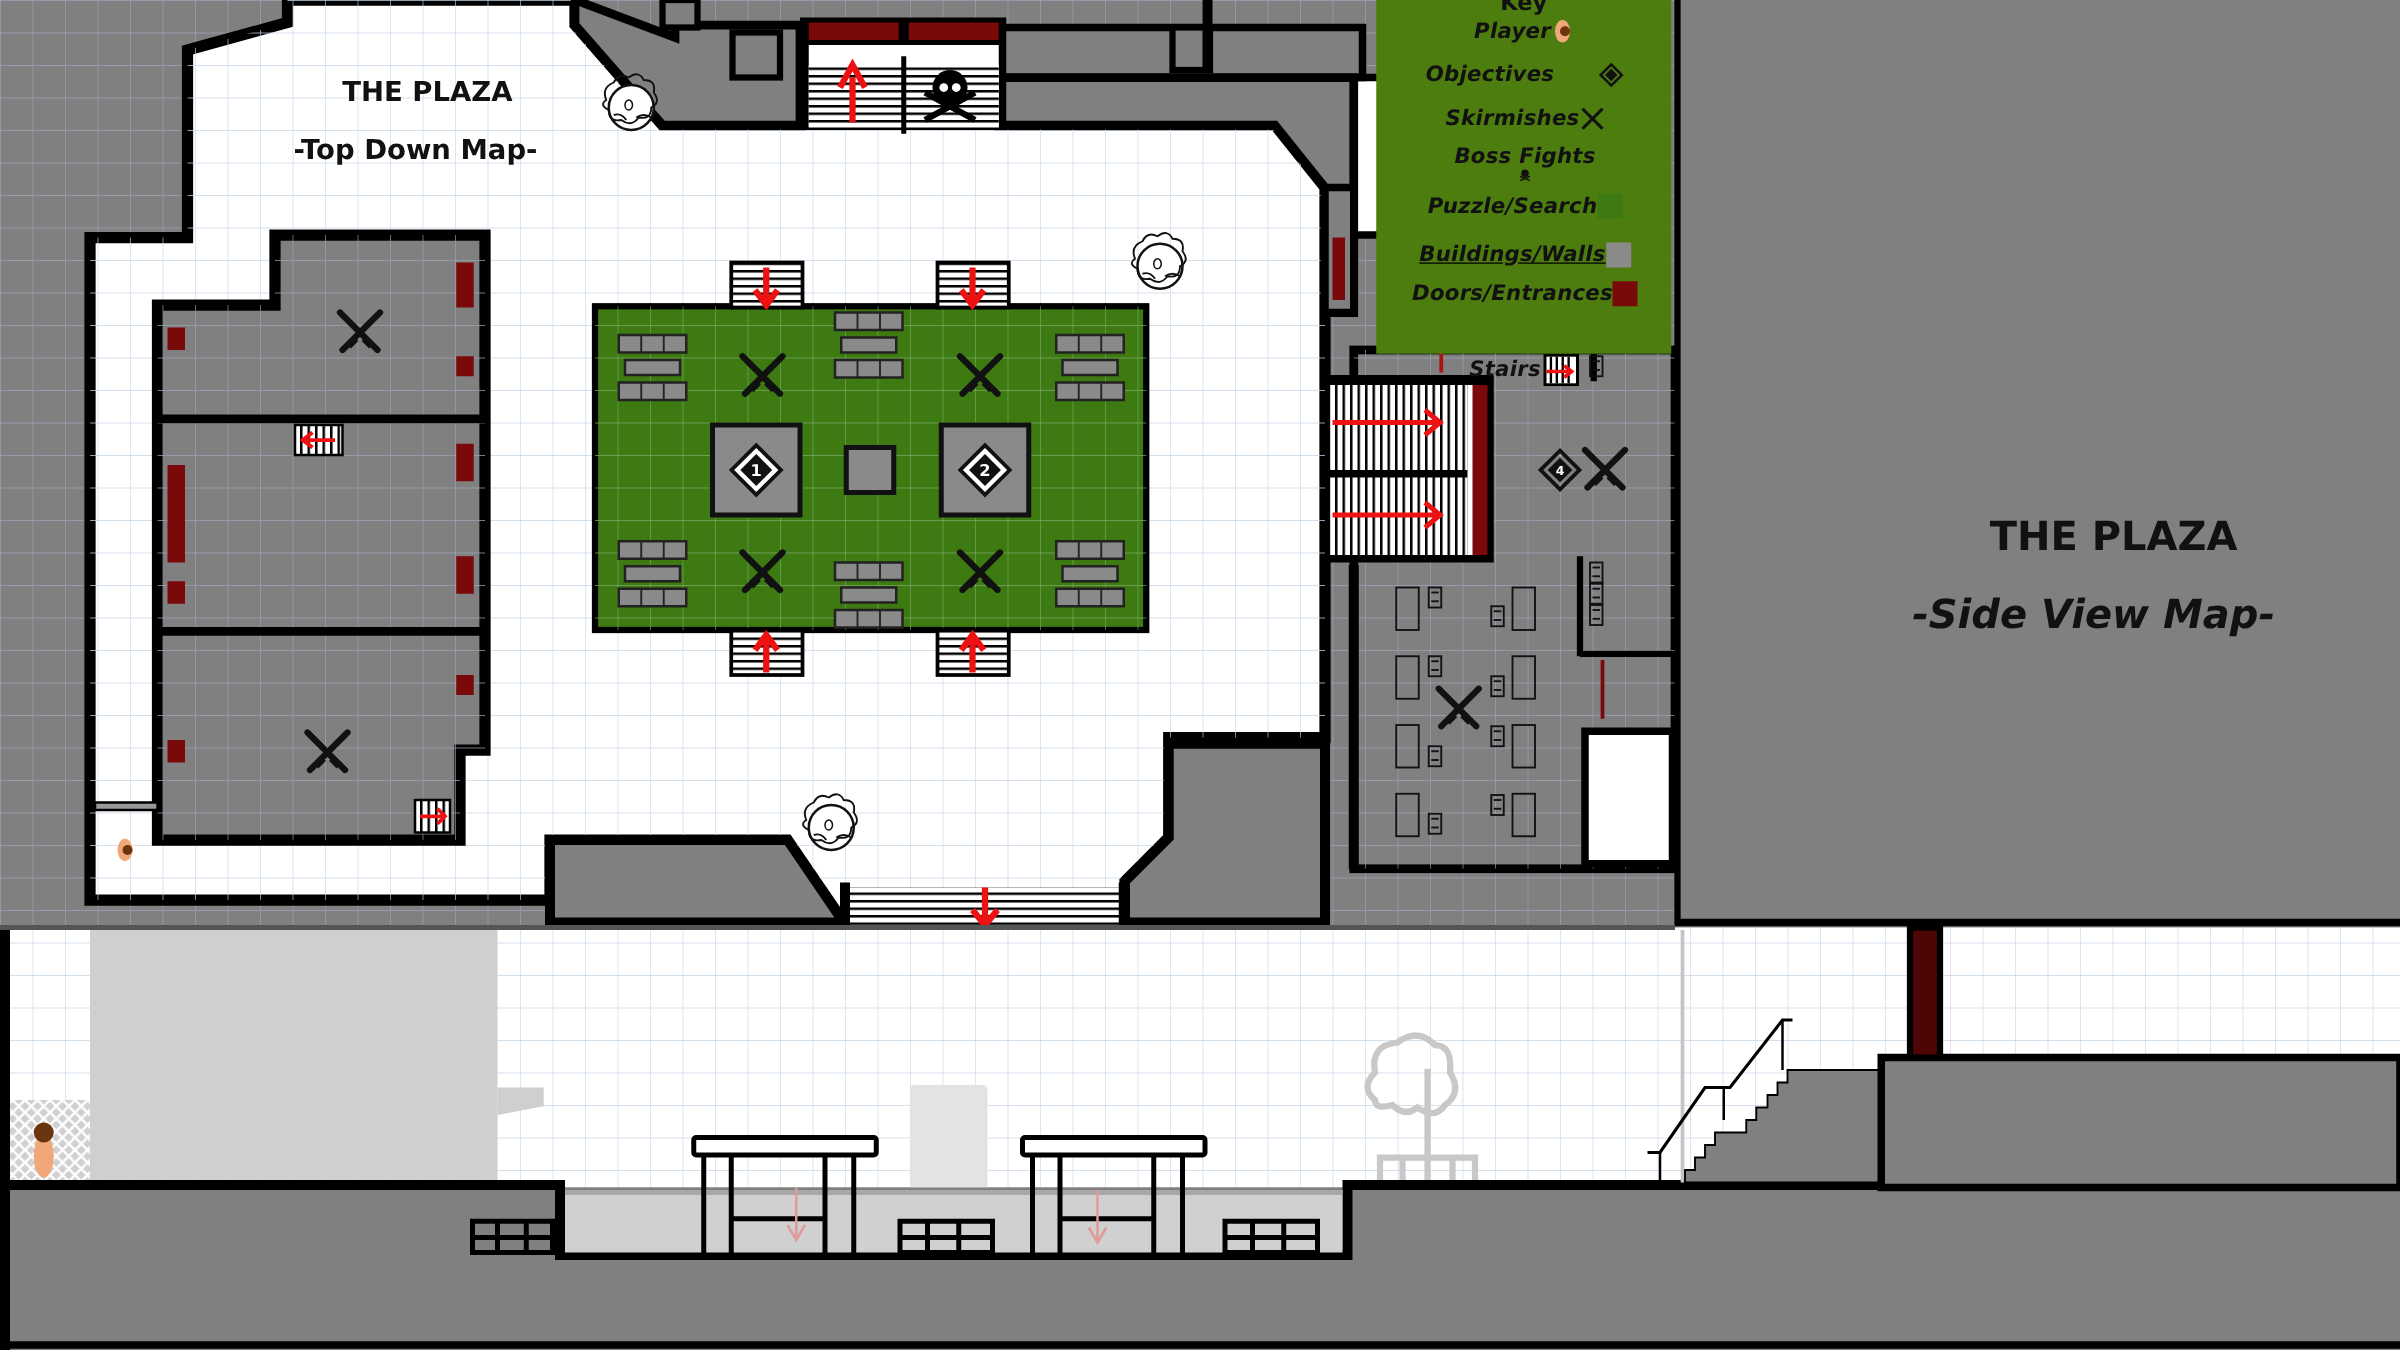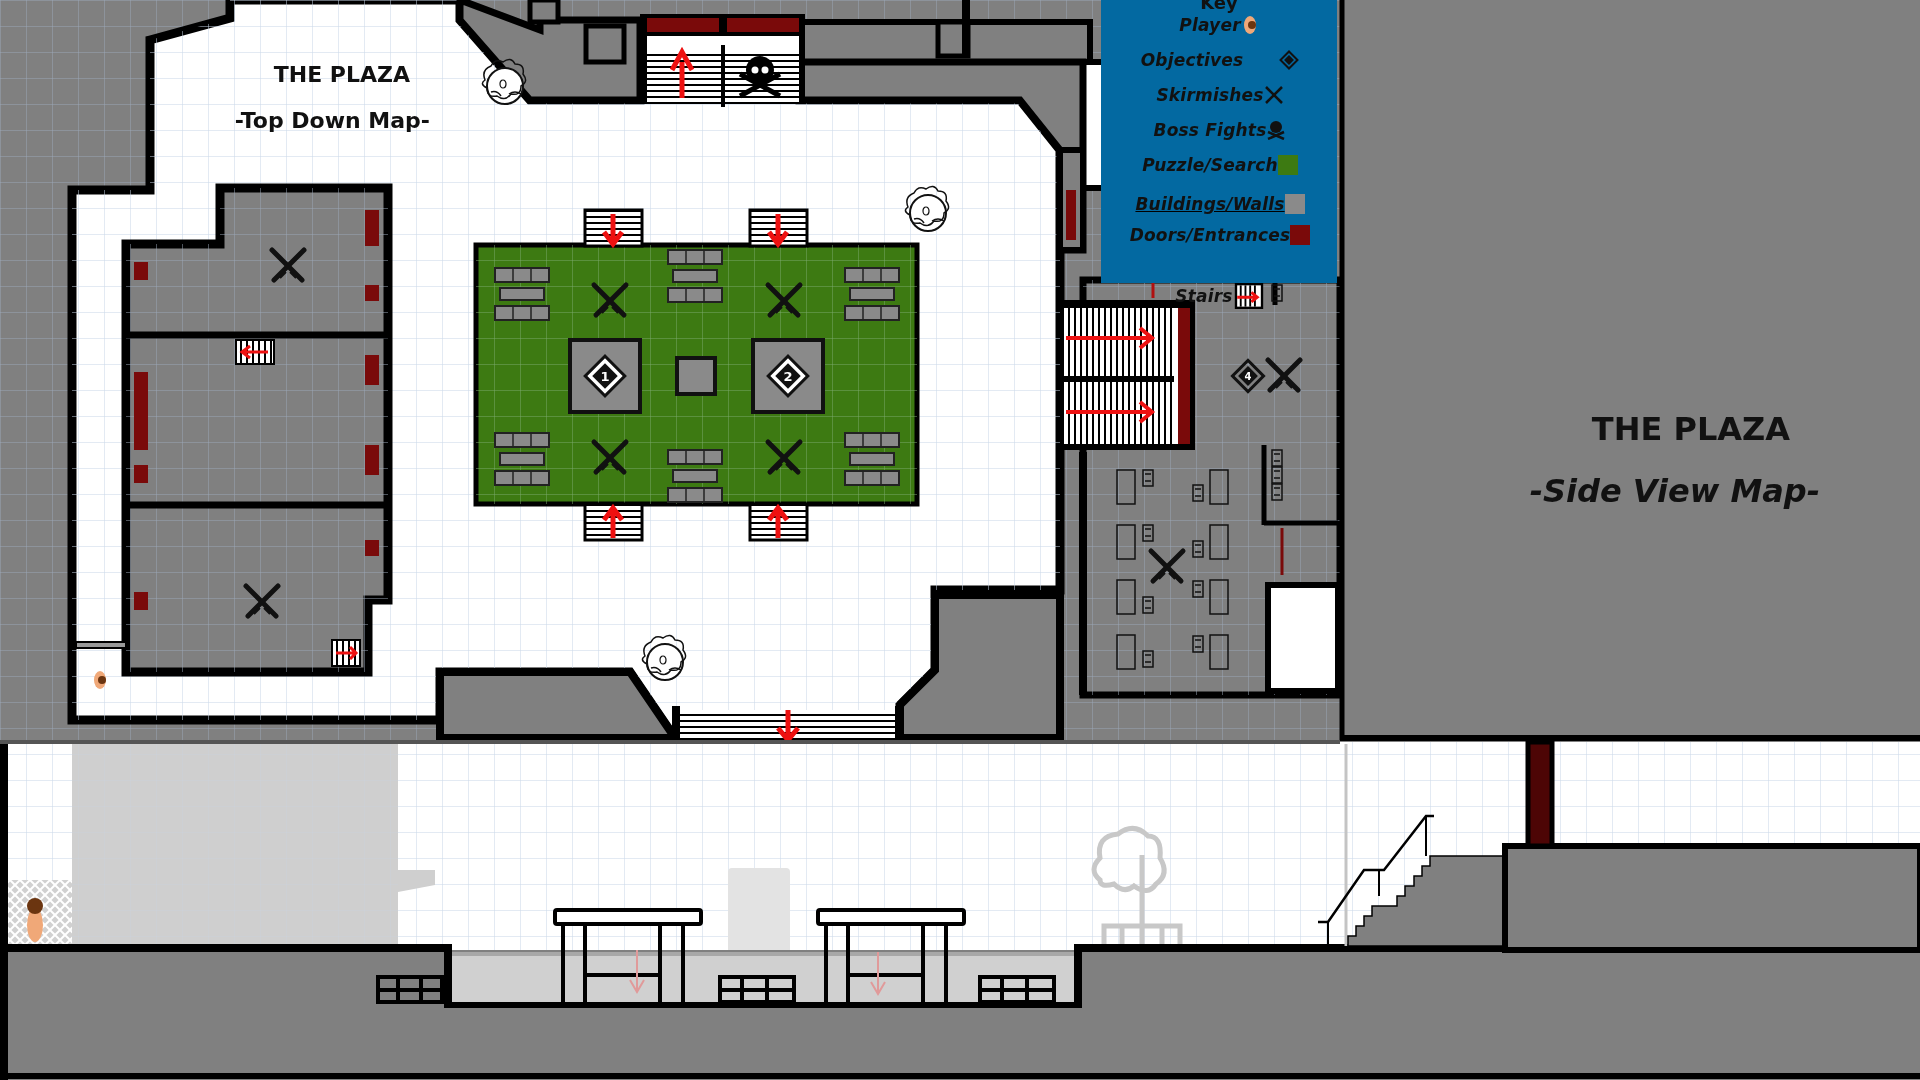--- a/index.html
+++ b/index.html
@@ -1,19 +1,19 @@
 <!DOCTYPE html>
 <html><head>
 <meta charset="utf-8">
 <style>
   html,body{margin:0;padding:0;}
   body{width:1920px;height:1080px;overflow:hidden;background:#808080;position:relative;font-family:"DejaVu Sans",sans-serif;}
   #map{position:absolute;left:0;top:0;width:1920px;height:1080px;}
   .title{position:absolute;font-family:"DejaVu Sans",sans-serif;font-weight:bold;color:#111;text-align:right;white-space:nowrap;}
-  .legend{position:absolute;left:1101px;top:0;width:236px;height:283px;background:#0369a1;box-sizing:border-box;}
+  .legend{position:absolute;left:1101px;top:0;width:236px;height:283px;background:#4d7c0f;box-sizing:border-box;}
   .legend .lg-title{position:absolute;top:-8px;left:0;width:100%;text-align:center;font-weight:bold;font-size:18px;color:#111;font-family:"DejaVu Sans",sans-serif;}
   .legend .row{position:absolute;left:14px;width:210px;height:30px;display:flex;align-items:center;justify-content:center;}
   .legend .label{font-weight:bold;font-style:italic;font-size:17px;color:#111;font-family:"DejaVu Sans",sans-serif;letter-spacing:0.2px;}
   .legend .sw{width:20px;height:20px;}
 </style>
 </head>
 <body>
 
 <svg id="map" xmlns="http://www.w3.org/2000/svg" width="1920" height="1080" viewBox="0 0 1920 1080">
   <defs>
@@ -342,21 +342,21 @@
         <rect x="6.5" y="6.5" width="7" height="7" transform="rotate(45 10 10)" fill="#111"></rect>
       </svg>
   </div>
   <div class="row" style="top:80px;">
     <span class="label">Skirmishes</span>
     <svg class="sw" viewBox="0 0 20 20">
         <line x1="2" y1="2" x2="18" y2="18" stroke="#111" stroke-width="2.5"></line>
         <line x1="18" y1="2" x2="2" y2="18" stroke="#111" stroke-width="2.5"></line>
       </svg>
   </div>
-  <div class="row" style="top:115px;">
+  <div class="row" style="top:115px;flex-direction:column;">
     <span class="label">Boss Fights</span>
     <svg class="sw" viewBox="0 0 20 20">
         <circle cx="10" cy="7" r="6" fill="#111"></circle>
         <line x1="2" y1="12" x2="18" y2="19" stroke="#111" stroke-width="2.5"></line>
         <line x1="18" y1="12" x2="2" y2="19" stroke="#111" stroke-width="2.5"></line>
       </svg>
   </div>
   <div class="row" style="top:150px;">
     <span class="label">Puzzle/Search</span>
     <div class="sw" style="background:#3d7a12;"></div>

